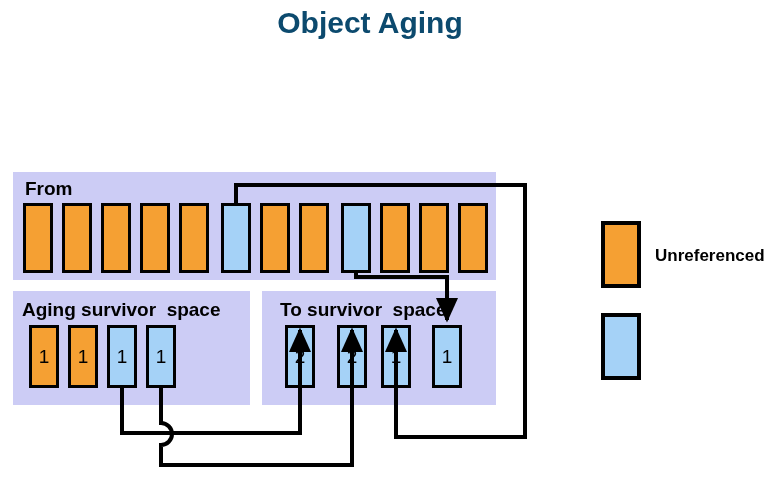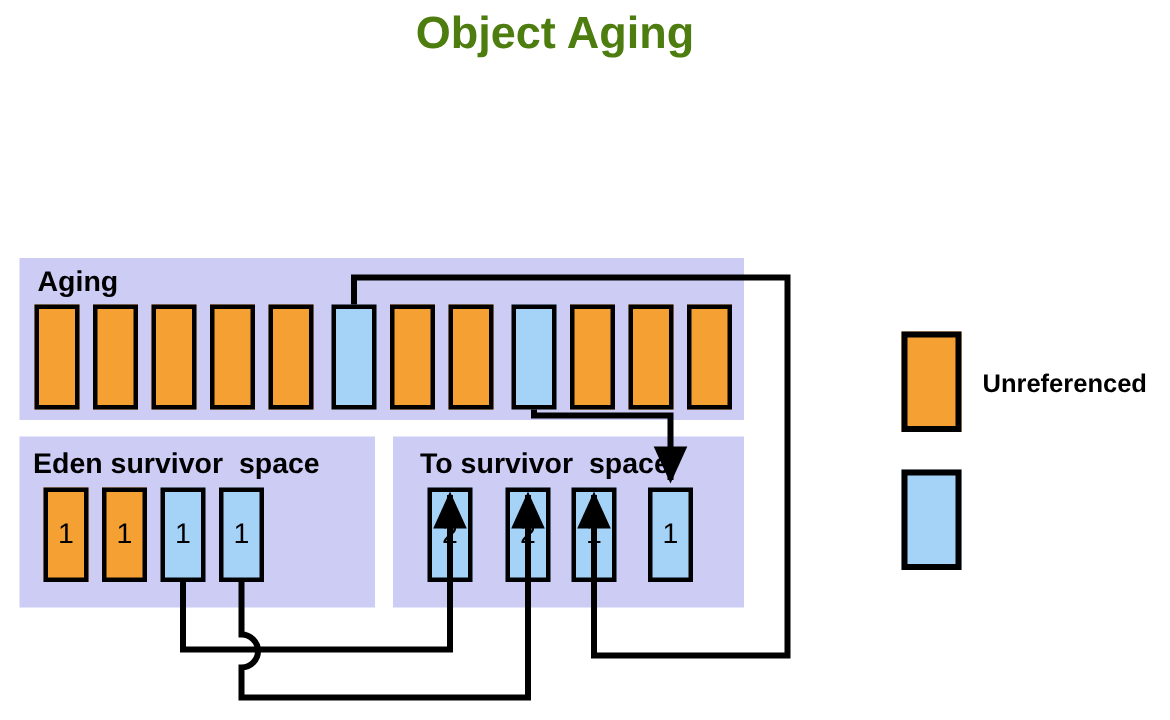--- a/index.html
+++ b/index.html
@@ -21,21 +21,21 @@
     height: 480px;
   }
   #title {
     position: absolute;
     left: 0;
     top: 6px;
     width: 740px;
     text-align: center;
     font-size: 30px;
     font-weight: bold;
-    color: #4d7c0f;
+    color: #0c4a6e;
     letter-spacing: 0px;
   }
   .region {
     position: absolute;
     background: #ccccf5;
     border: none;
   }
   .region-label {
     position: absolute;
     font-size: 19px;
@@ -78,37 +78,37 @@
   }
 </style>
 </head>
 <body>
 
 <div id="diagram-root">
 
   <div id="title">Object Aging</div>
 
   <div class="region" style="left:13px; top:172px; width:483px; height:108px;"></div>
-  <div class="region-label" style="left:25px; top:178px;">Aging</div>
+  <div class="region-label" style="left:25px; top:178px;">From</div>
 
   <div class="cell cell-unref" style="left:23px; top:203px; width:30px; height:70px;"></div>
   <div class="cell cell-unref" style="left:62px; top:203px; width:30px; height:70px;"></div>
   <div class="cell cell-unref" style="left:101px; top:203px; width:30px; height:70px;"></div>
   <div class="cell cell-unref" style="left:140px; top:203px; width:30px; height:70px;"></div>
   <div class="cell cell-unref" style="left:179px; top:203px; width:30px; height:70px;"></div>
   <div class="cell cell-ref" style="left:221px; top:203px; width:30px; height:70px;"></div>
   <div class="cell cell-unref" style="left:260px; top:203px; width:30px; height:70px;"></div>
   <div class="cell cell-unref" style="left:299px; top:203px; width:30px; height:70px;"></div>
   <div class="cell cell-ref" style="left:341px; top:203px; width:30px; height:70px;"></div>
   <div class="cell cell-unref" style="left:380px; top:203px; width:30px; height:70px;"></div>
   <div class="cell cell-unref" style="left:419px; top:203px; width:30px; height:70px;"></div>
   <div class="cell cell-unref" style="left:458px; top:203px; width:30px; height:70px;"></div>
 
   <div class="region" style="left:13px; top:291px; width:237px; height:114px;"></div>
-  <div class="region-label" style="left:22px; top:299px;">Eden survivor  space</div>
+  <div class="region-label" style="left:22px; top:299px;">Aging survivor  space</div>
 
   <div class="cell cell-unref" style="left:29px; top:325px; width:30px; height:63px;">1</div>
   <div class="cell cell-unref" style="left:68px; top:325px; width:30px; height:63px;">1</div>
   <div class="cell cell-ref" style="left:107px; top:325px; width:30px; height:63px;">1</div>
   <div class="cell cell-ref" style="left:146px; top:325px; width:30px; height:63px;">1</div>
 
   <div class="region" style="left:262px; top:291px; width:234px; height:114px;"></div>
   <div class="region-label" style="left:280px; top:299px;">To survivor  space</div>
 
   <div class="cell cell-ref" style="left:285px; top:325px; width:30px; height:63px;">2</div>

